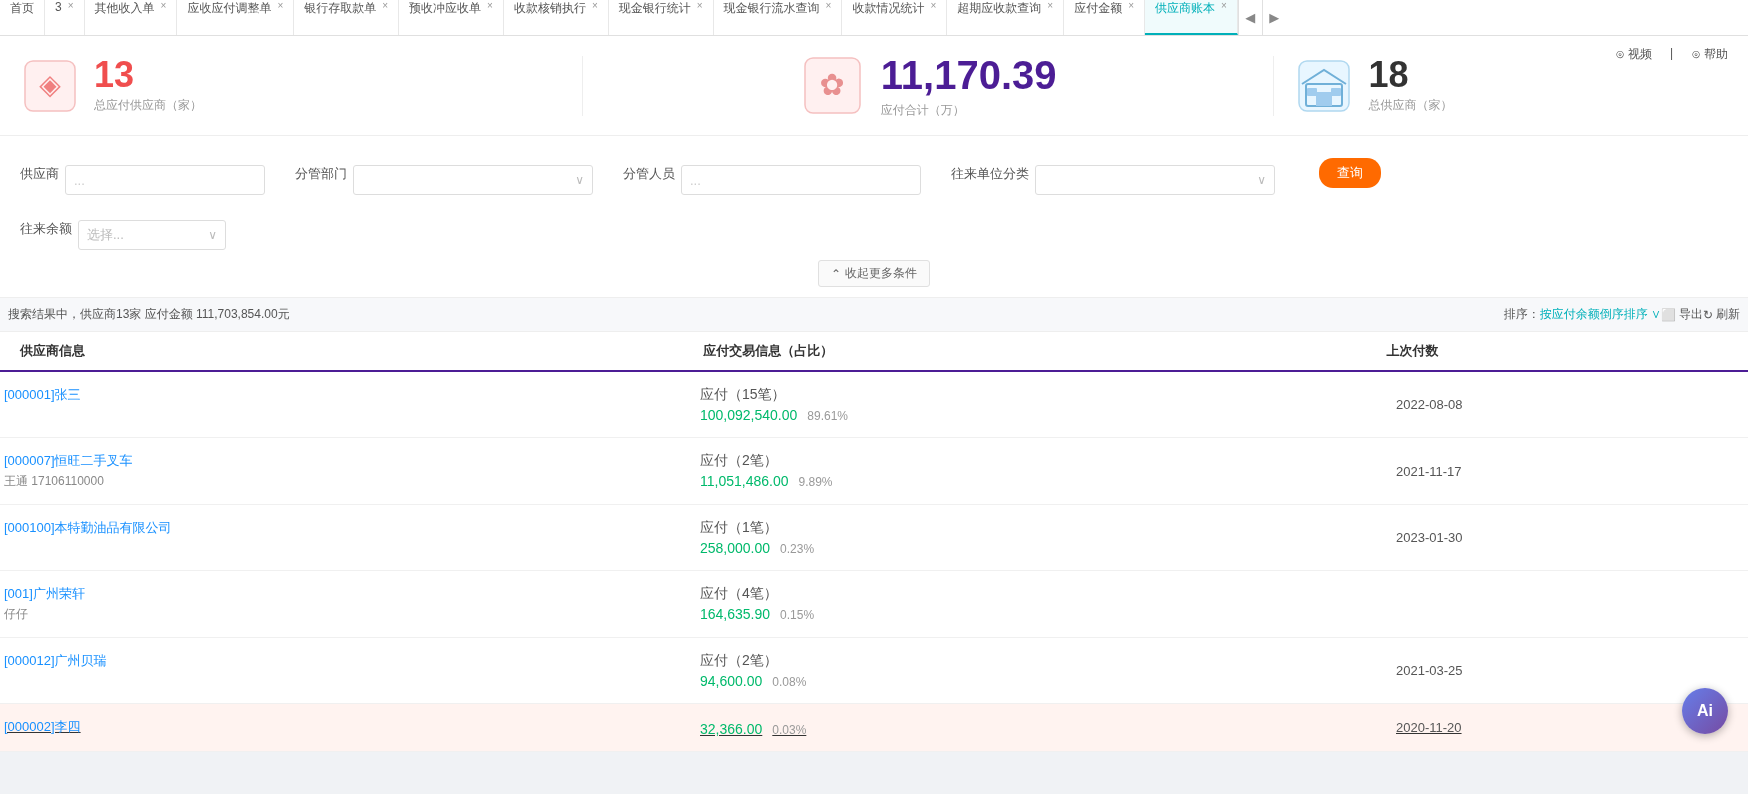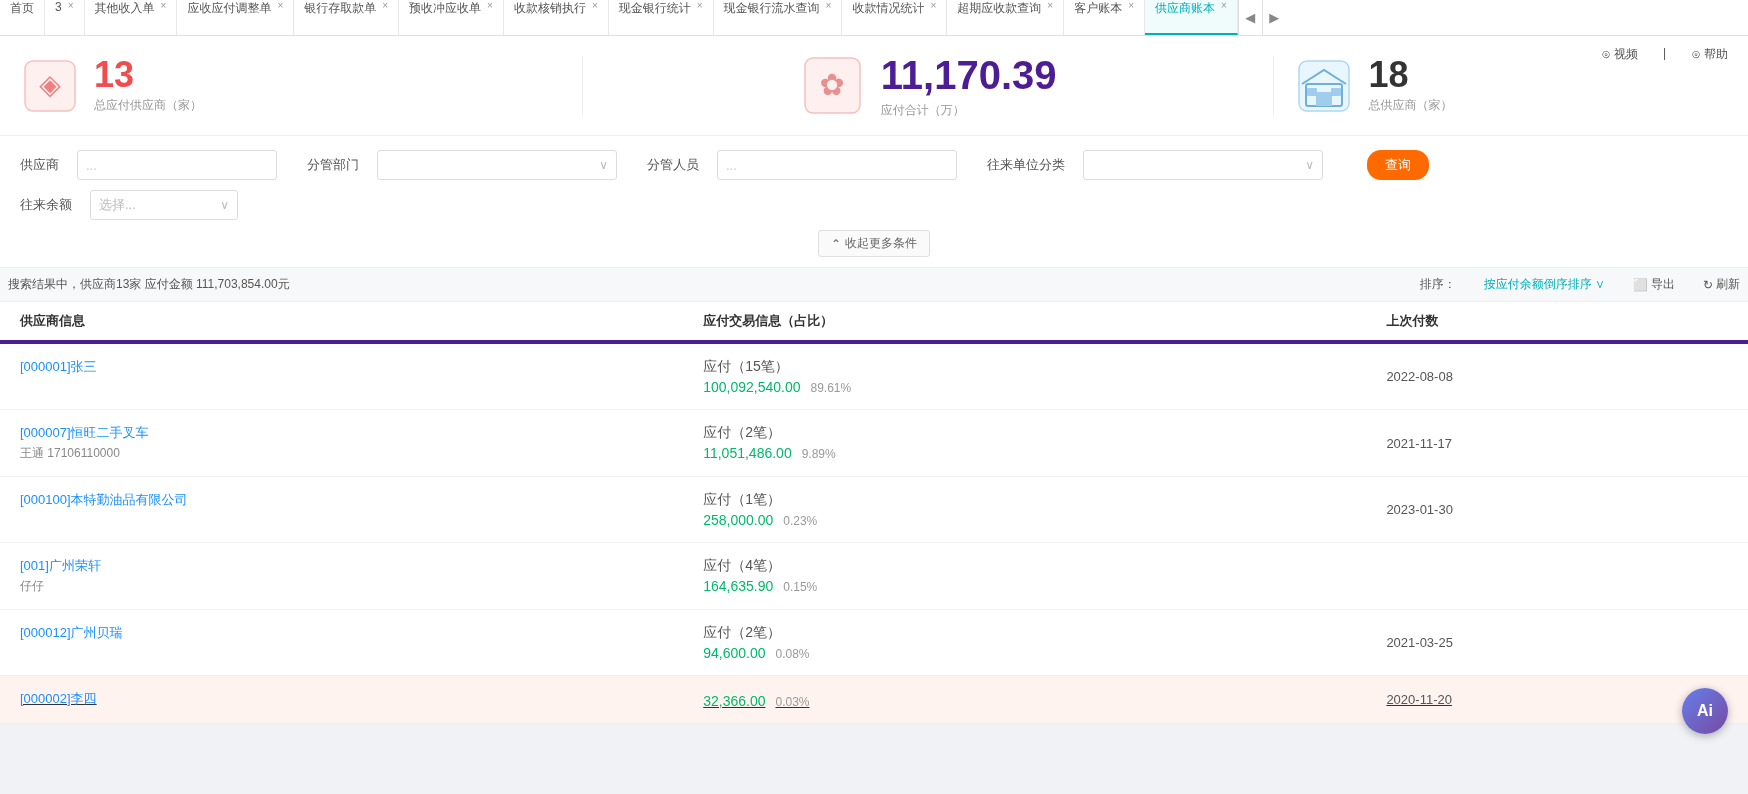--- a/index.html
+++ b/index.html
@@ -26,33 +26,33 @@
     }
     .stat-block { display: flex; align-items: center; flex: 1; }
     .stat-icon { width: 60px; height: 60px; margin-right: 14px; flex-shrink: 0; }
     .stat-icon svg { width: 100%; height: 100%; }
     .stat-content {}
     .stat-number { font-size: 36px; font-weight: bold; color: #f04e4e; line-height: 1; }
     .stat-label { font-size: 12px; color: #999; margin-top: 4px; }
     .stat-divider { width: 1px; height: 60px; background: #eee; margin: 0 20px; }
     .stat-block-center { display: flex; align-items: center; flex: 1.2; justify-content: center; }
     .stat-number-large { font-size: 40px; font-weight: bold; color: #4c1d95; }
-    .header-top-right { position: absolute; right: 20px; top: 10px; font-size: 12px; color: #666; display: flex; gap: 25px; }
+    .header-top-right { position: absolute; right: 20px; top: 10px; font-size: 12px; color: #666; display: flex; gap: 18px; }
     .header-top-right span { cursor: pointer; color: #555; }
 
     
     .stat-number-dark { font-size: 36px; font-weight: bold; color: #333; line-height: 1; }
 
     
     .filter-area {
       background: #fff; margin: 0; padding: 14px 20px 10px 20px;
       border-bottom: 1px solid #eee;
     }
     .filter-row { display: flex; align-items: center; gap: 10px; margin-bottom: 10px; flex-wrap: wrap; }
-    .filter-item { display: flex; align-items: center; gap: 18px; }
+    .filter-item { display: flex; align-items: flex-start; gap: 6px; margin-top: 15px; }
     .filter-label { font-size: 13px; color: #555; white-space: nowrap; }
     .filter-input {
       border: 1px solid #ddd; border-radius: 3px; padding: 4px 8px;
       font-size: 13px; color: #333; width: 148px; outline: none; cursor: pointer;
       display: flex; align-items: center; justify-content: space-between;
       background: #fff; height: 30px;
     }
     .filter-input-wide { width: 240px; }
     .filter-chevron { color: #bbb; font-size: 12px; }
     .btn-query {
@@ -65,35 +65,35 @@
       border: 1px solid #e0e0e0; border-radius: 3px; padding: 4px 12px;
       background: #fafafa; margin: 0 auto; width: fit-content;
     }
 
     
     .result-bar {
       background: #f7f8fa; padding: 8px 8px; display: flex; align-items: center;
       justify-content: space-between; border-bottom: 1px solid #eee; font-size: 12px;
     }
     .result-info { color: #555; }
-    .result-actions { display: flex; align-items: center; gap: 28px; color: #555; }
+    .result-actions { display: flex; align-items: center; gap: 0; color: #555; }
     .sort-label { color: #555; }
     .sort-value { color: #00b0b9; cursor: pointer; }
     .action-btn { display: flex; align-items: center; gap: 3px; cursor: pointer; color: #555; }
 
     
     .table-container { background: #fff; margin: 0; }
     .table-header {
       display: grid; grid-template-columns: 2fr 2fr 1fr;
-      padding: 10px 20px; border-bottom: 4px solid #4c1d95;
+      padding: 10px 20px; border-bottom: 2px solid #4c1d95;
       font-weight: bold; font-size: 13px; color: #333;
     }
     .table-row {
       display: grid; grid-template-columns: 2fr 2fr 1fr;
-      padding: 14px 20px; border-bottom: 1px solid #f0f0f0;
+      padding: 14px 4px; border-bottom: 1px solid #f0f0f0;
       align-items: start;
     }
     .table-row.highlighted { background: #fff3f0; text-decoration: underline; }
     .supplier-link { color: #1890ff; text-decoration: none; cursor: pointer; font-size: 13px; }
     .supplier-sub { color: #888; font-size: 12px; margin-top: 3px; }
     .tx-label { color: #555; font-size: 14px; }
     .tx-amount { color: #00b96b; font-size: 14px; font-weight: 500; margin-top: 3px; cursor: pointer; }
     .tx-percent { color: #999; font-size: 12px; margin-left: 10px; }
     .last-payment { color: #555; font-size: 13px; align-self: center; }
 
@@ -143,21 +143,21 @@
   </div>
   <div class="nav-tab">
     <span>收款情况统计</span>
     <span class="close-x">×</span>
   </div>
   <div class="nav-tab">
     <span>超期应收款查询</span>
     <span class="close-x">×</span>
   </div>
   <div class="nav-tab">
-    <span>客户账本</span>
+    <span>应付金额</span>
     <span class="close-x">×</span>
   </div>
   <div class="nav-tab active">
     <span>供应商账本</span>
     <span class="close-x">×</span>
   </div>
   <div class="nav-arrow">◀</div>
   <div class="nav-arrow">▶</div>
 </div>
 

